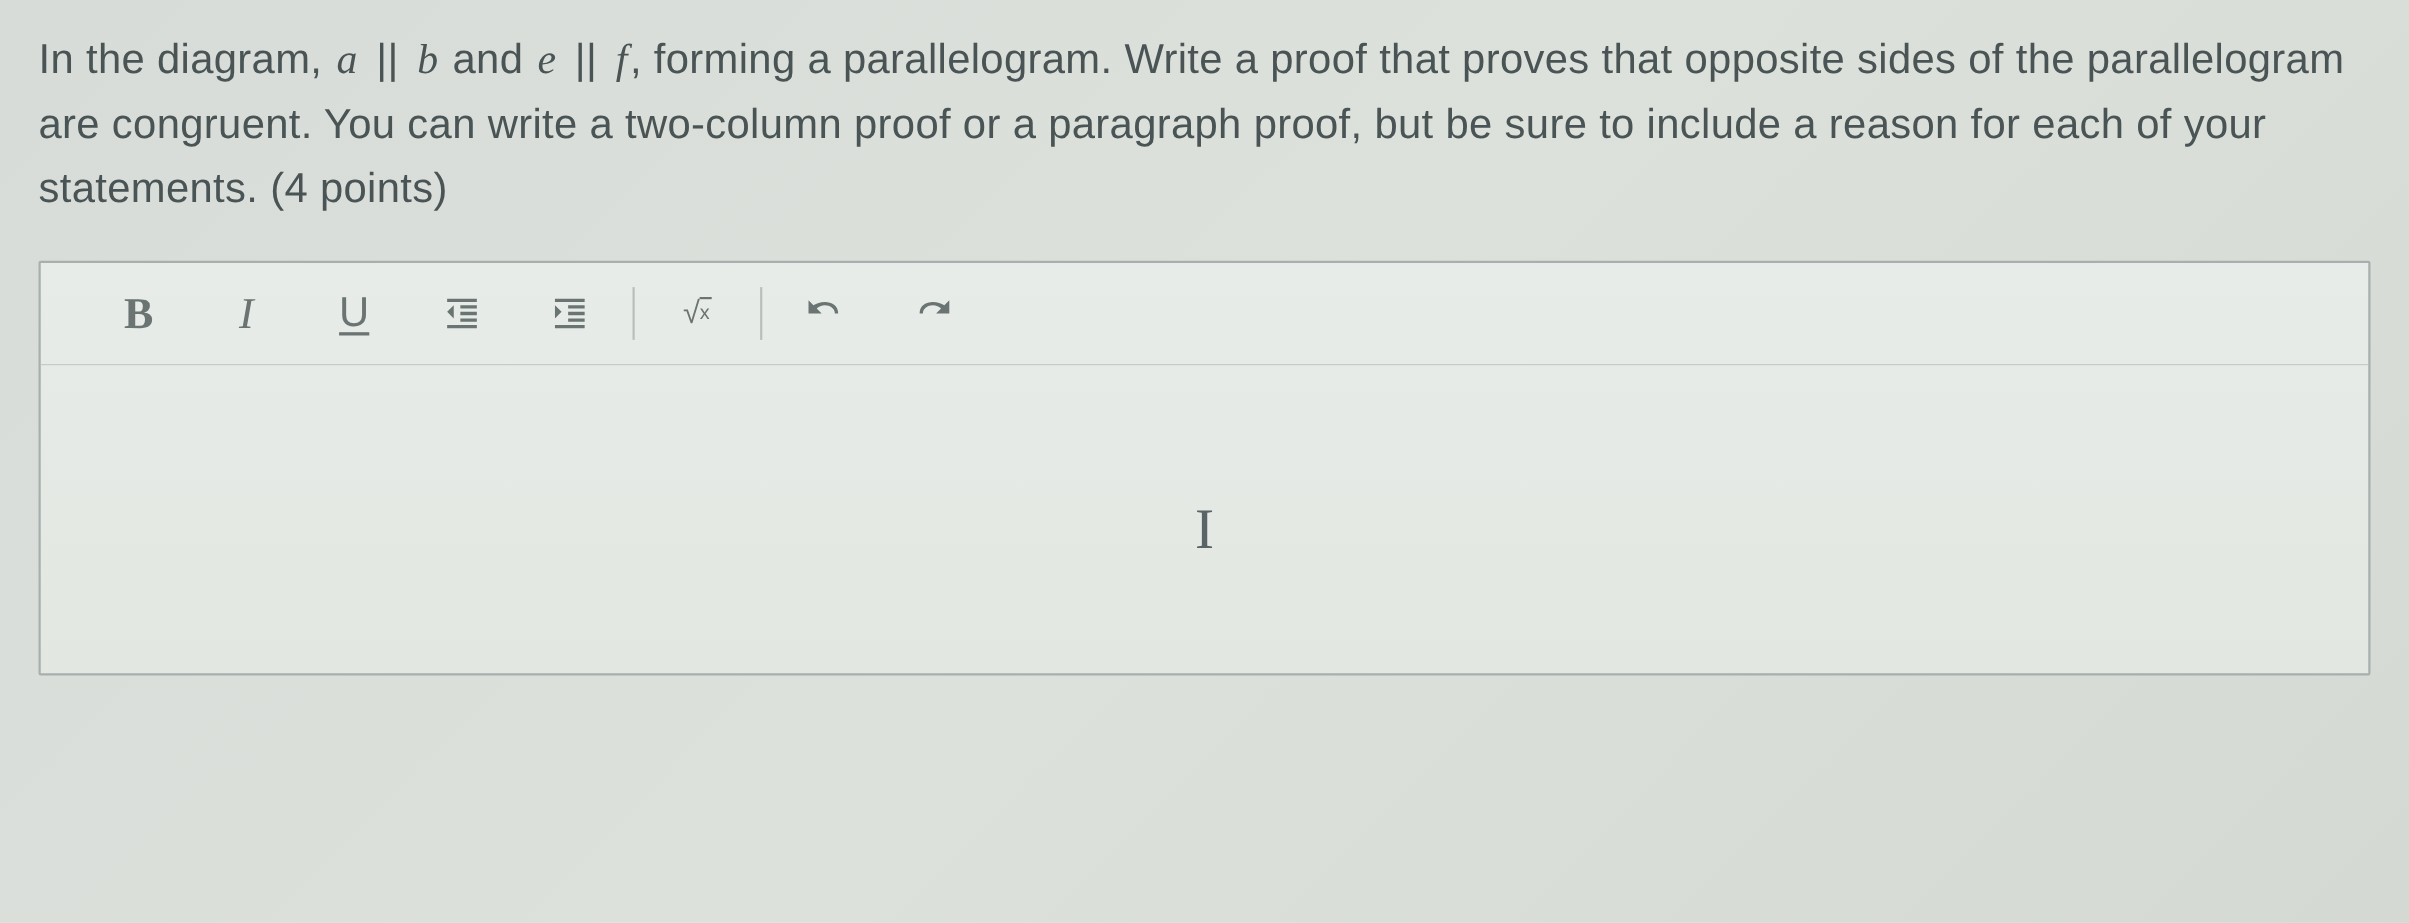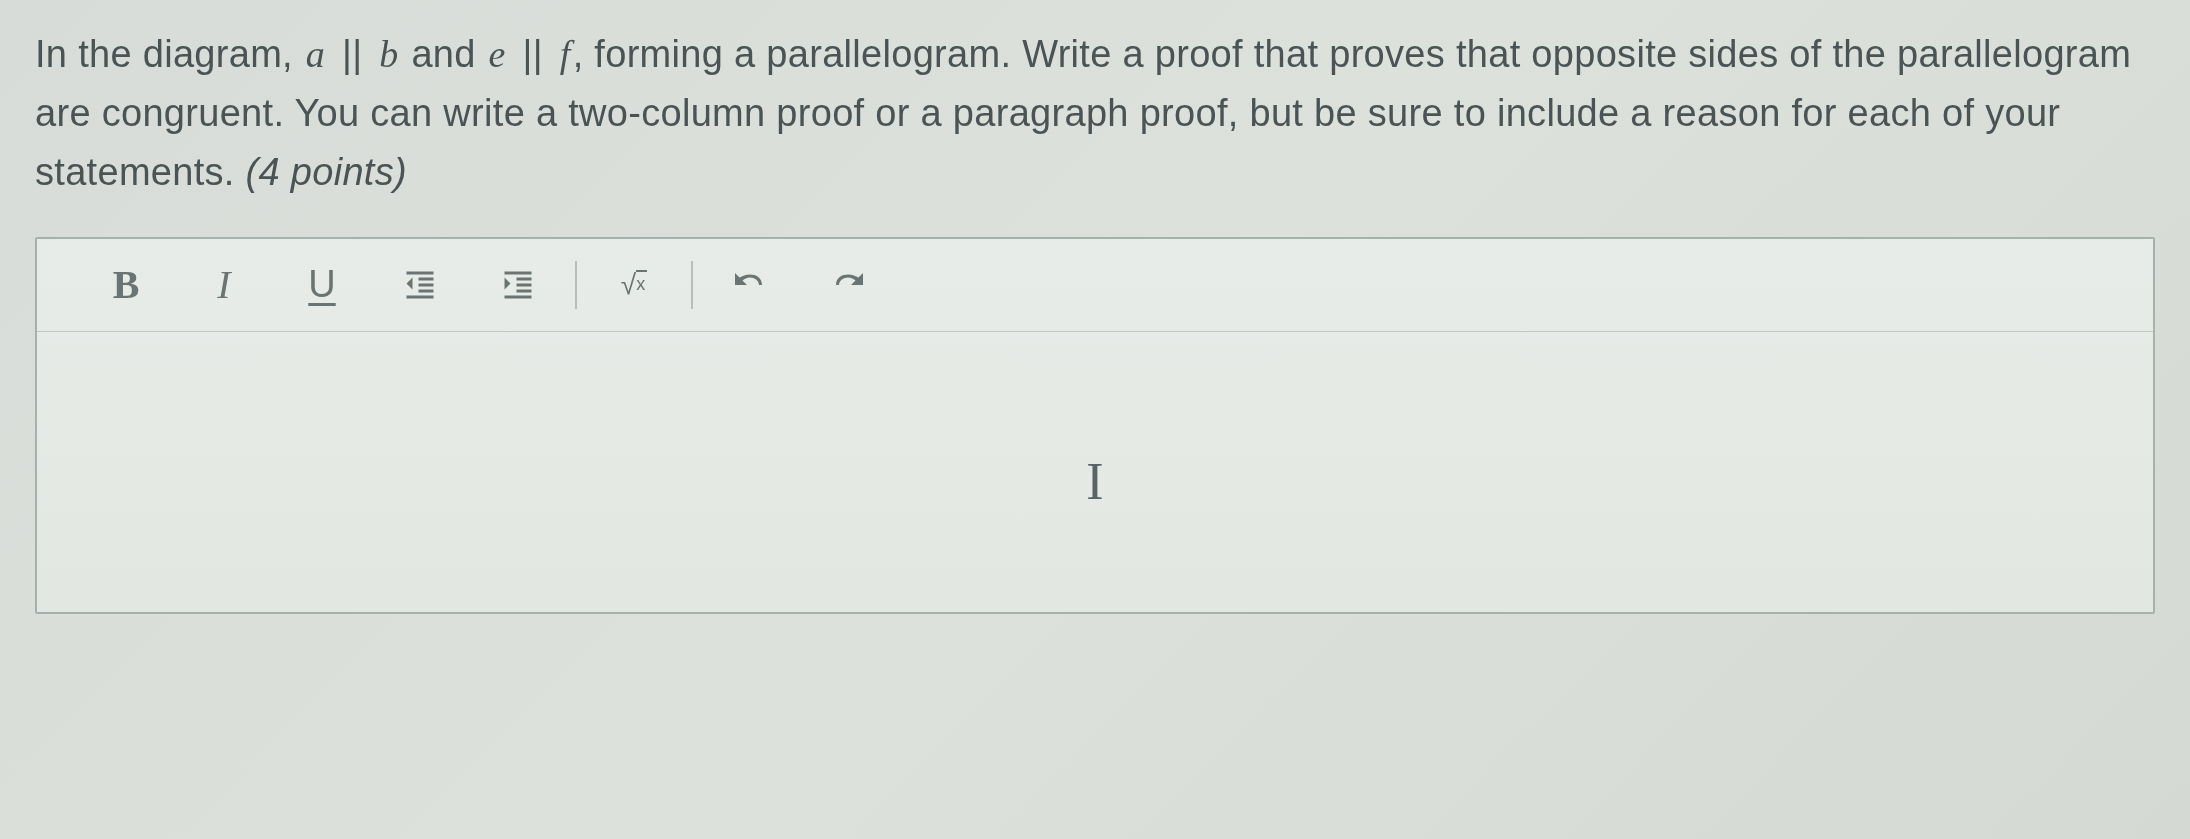--- a/index.html
+++ b/index.html
@@ -27,21 +27,20 @@
       font-style: italic;
       padding: 0 2px;
     }
     .question-text .parallel {
       font-family: Arial, sans-serif;
       font-style: normal;
       padding: 0 4px;
       font-weight: 400;
     }
     .question-text .points {
-      font-style: italic;
     }
     .editor-container {
       border: 2px solid #a8b0ae;
       background: linear-gradient(180deg, #e8ece8 0%, #e3e7e2 100%);
       border-radius: 2px;
     }
     .toolbar {
       display: flex;
       align-items: center;
       padding: 18px 40px;

